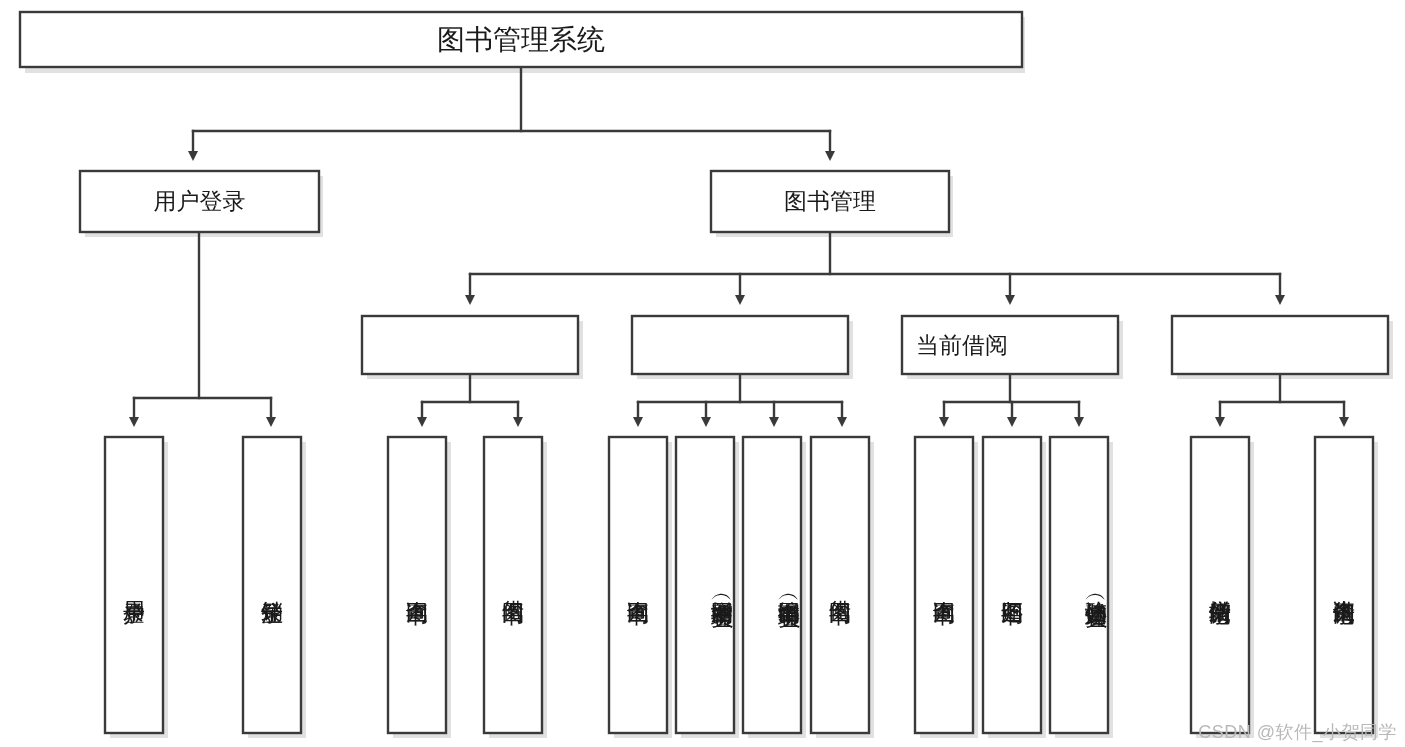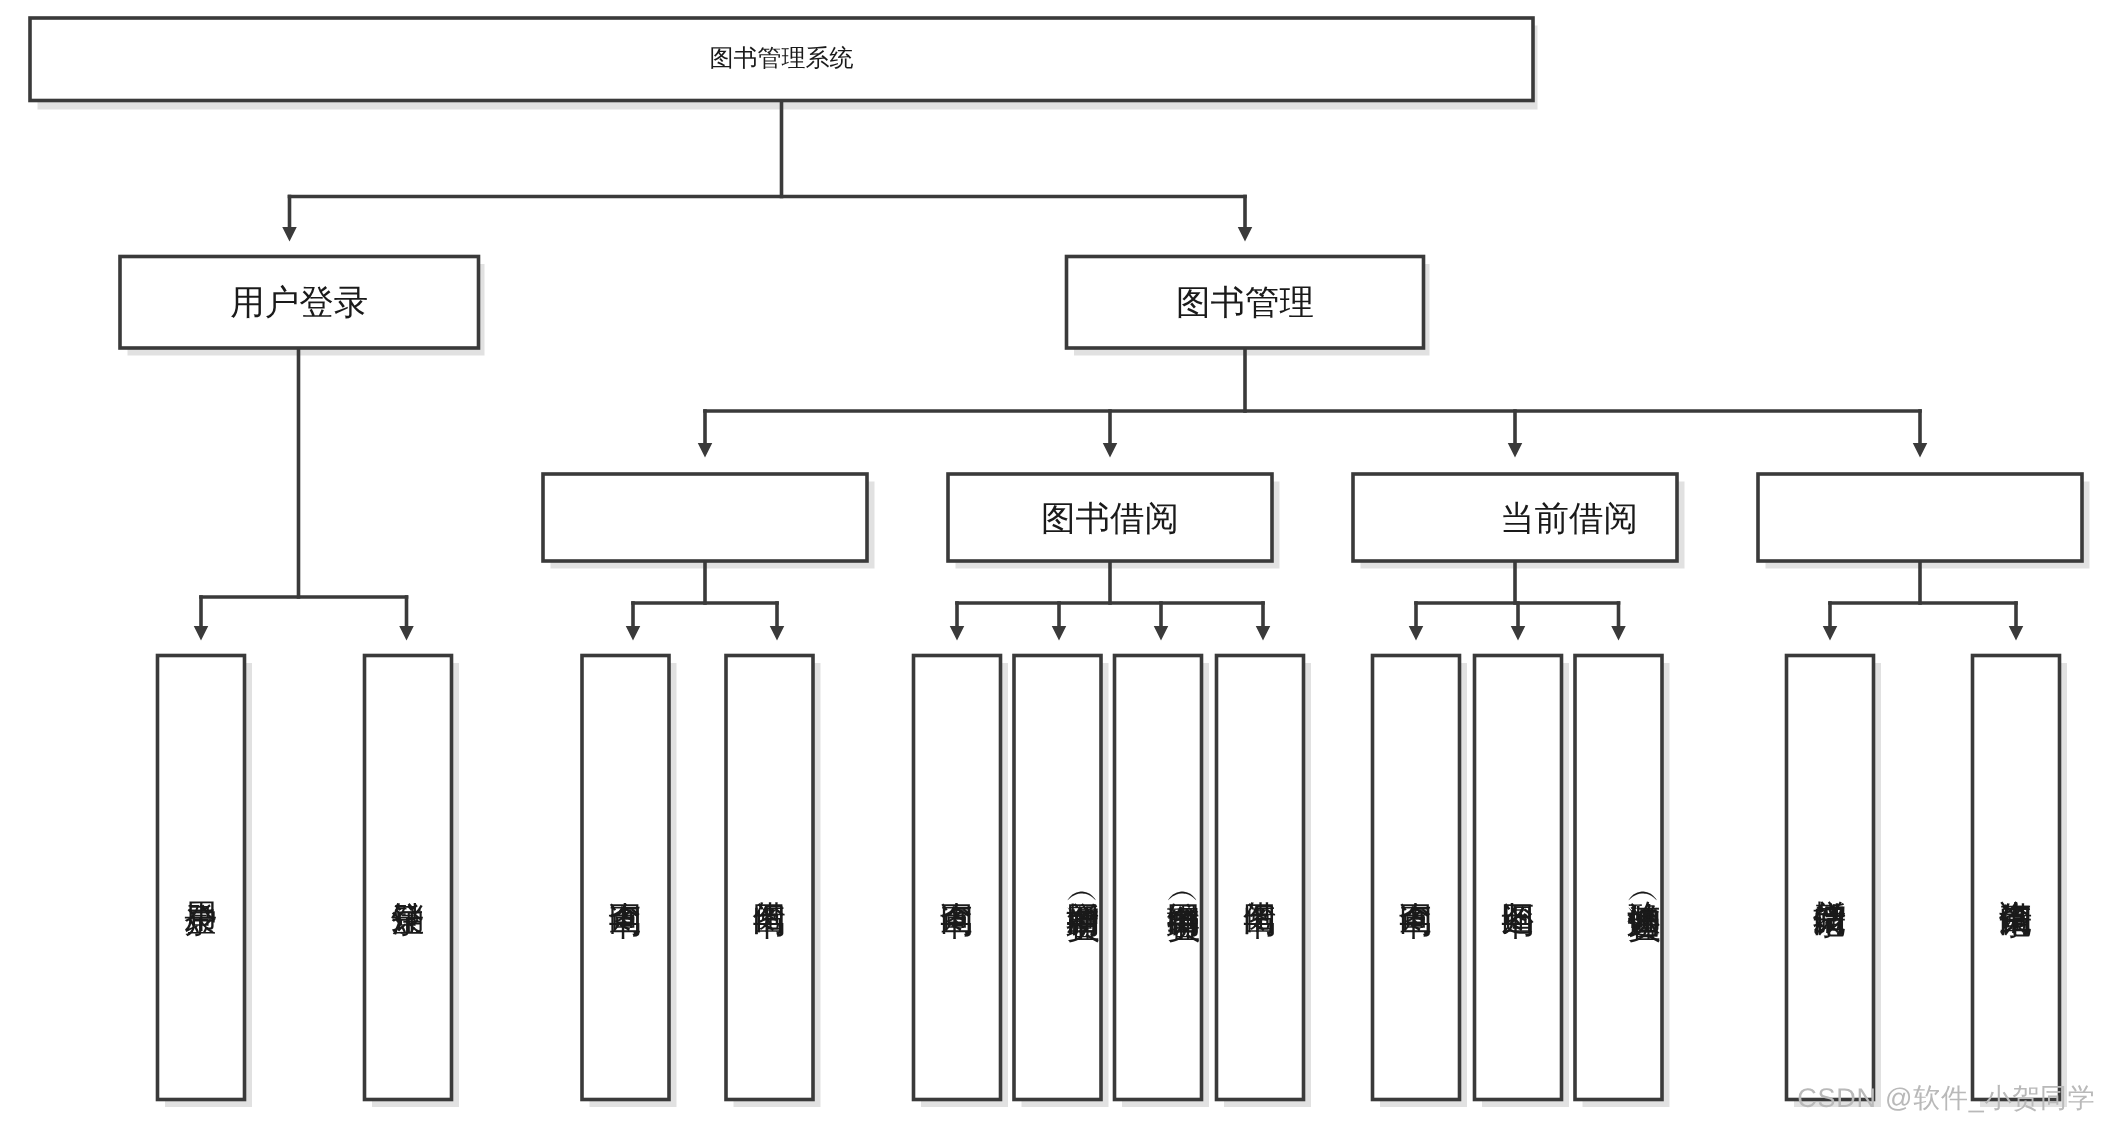--- a/index.html
+++ b/index.html
@@ -34,21 +34,21 @@
   .hlabel-wrap{
     position:absolute;
     display:flex;
     align-items:center;
     justify-content:center;
     font-size:23px;
     color:#1a1a1a;
     white-space:nowrap;
     pointer-events:none;
   }
-  .hlabel-wrap.title{font-size:16px;border-radius:10px;}
+  .hlabel-wrap.title{font-size:28px;border-radius:10px;}
 
   .watermark{
     position:absolute;
     right:8px;bottom:3px;
     font-size:18px;
     color:#b9b9b9;
     letter-spacing:.5px;
     white-space:nowrap;
     pointer-events:none;
     text-align:right;
@@ -170,22 +170,21 @@
 
     <rect class="node-rect" x="1191" y="437" width="58" height="296"></rect>
     <rect class="node-rect" x="1315" y="437" width="58" height="296"></rect>
   </svg>
 
   <div class="hlabel-wrap title" style="left:20px;top:12px;width:1002px;height:55px;">图书管理系统</div>
 
   <div class="hlabel-wrap" style="left:80px;top:171px;width:239px;height:61px;">用户登录</div>
   <div class="hlabel-wrap" style="left:711px;top:171px;width:238px;height:61px;text-align:center;">图书管理</div>
 
-  <div class="hlabel-wrap" style="left:632px;top:316px;width:216px;height:58px;">图书借阅</div>
-  <div class="hlabel-wrap" style="left:938px;top:316px;width:216px;height:58px;">当前借阅</div>
+  <div class="hlabel-wrap" style="left:854px;top:316px;width:216px;height:58px;">当前借阅</div>
 
   <div class="vlabel-wrap" style="left:105px;top:437px;width:58px;height:296px;">用户登录</div>
   <div class="vlabel-wrap" style="left:243px;top:437px;width:58px;height:296px;">注销登录</div>
 
   <div class="vlabel-wrap" style="left:388px;top:437px;width:58px;height:296px;">查询图书</div>
   <div class="vlabel-wrap" style="left:484px;top:437px;width:58px;height:296px;">借阅图书</div>
 
   <div class="vlabel-wrap" style="left:609px;top:437px;width:58px;height:296px;">查询图书</div>
   <div class="vlabel-wrap" style="left:676px;top:441px;width:58px;height:292px;align-items:flex-start;">新增图书（管理员）</div>
   <div class="vlabel-wrap" style="left:743px;top:441px;width:58px;height:292px;align-items:flex-start;">编辑图书（管理员）</div>

